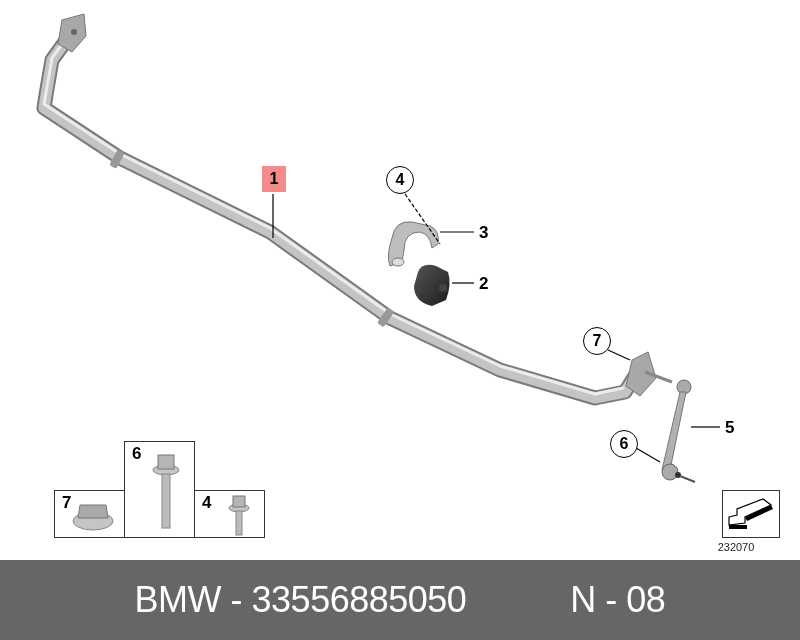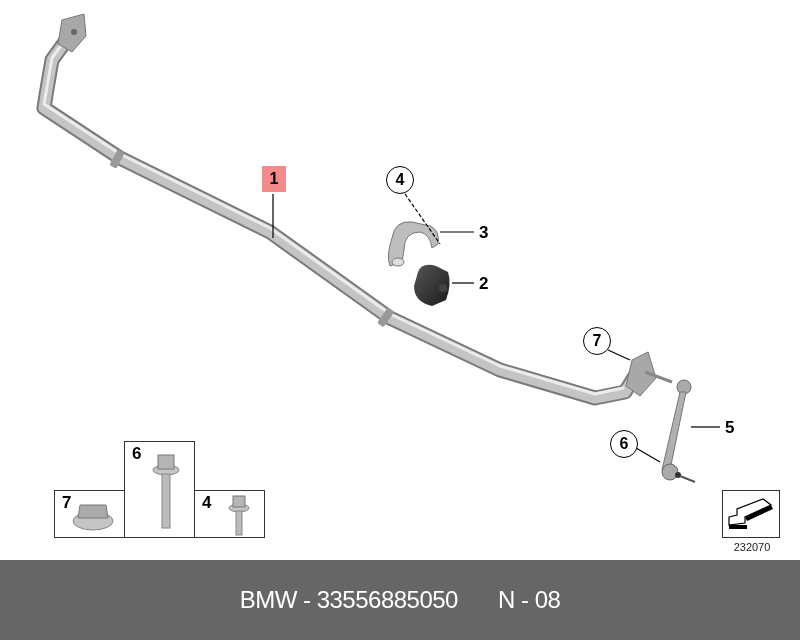--- a/index.html
+++ b/index.html
@@ -16,25 +16,25 @@
     font-weight: bold; font-size: 16px; color: #000;
   }
   .plain-label { position: absolute; font-weight: bold; font-size: 17px; color: #000; }
   .highlight-label {
     position: absolute; background: #f58a8a; color: #000; font-weight: bold;
     font-size: 16px; width: 24px; height: 26px; display: flex; align-items: center; justify-content: center;
   }
   .hw-box { position: absolute; border: 1px solid #333; box-sizing: border-box; background: #fff; }
   .hw-num { position: absolute; font-weight: bold; font-size: 17px; color: #000; }
   #ref-box { position: absolute; left: 722px; top: 490px; width: 58px; height: 48px; border: 1px solid #333; box-sizing: border-box; background: #fff; }
-  #ref-num { position: absolute; left: 716px; top: 541px; width: 72px; text-align: center; font-size: 11px; color: #222; }
+  #ref-num { position: absolute; left: 700px; top: 541px; width: 72px; text-align: center; font-size: 11px; color: #222; }
   #footer {
     position: absolute; left: 0; top: 560px; width: 800px; height: 80px;
     background: #666666; color: #fff; display: flex; align-items: center; justify-content: center;
-    font-size: 24px; letter-spacing: -0.5px;
+    font-size: 36px; letter-spacing: -0.5px; gap: 32px;
   }
   #footer .sep { display: inline-block; width: 40px; }
 </style>
 </head>
 <body>
 
 <div id="diagram">
   <svg width="800" height="560" viewBox="0 0 800 560">
     <defs>
       <linearGradient id="metal" x1="0" y1="0" x2="0" y2="1">

